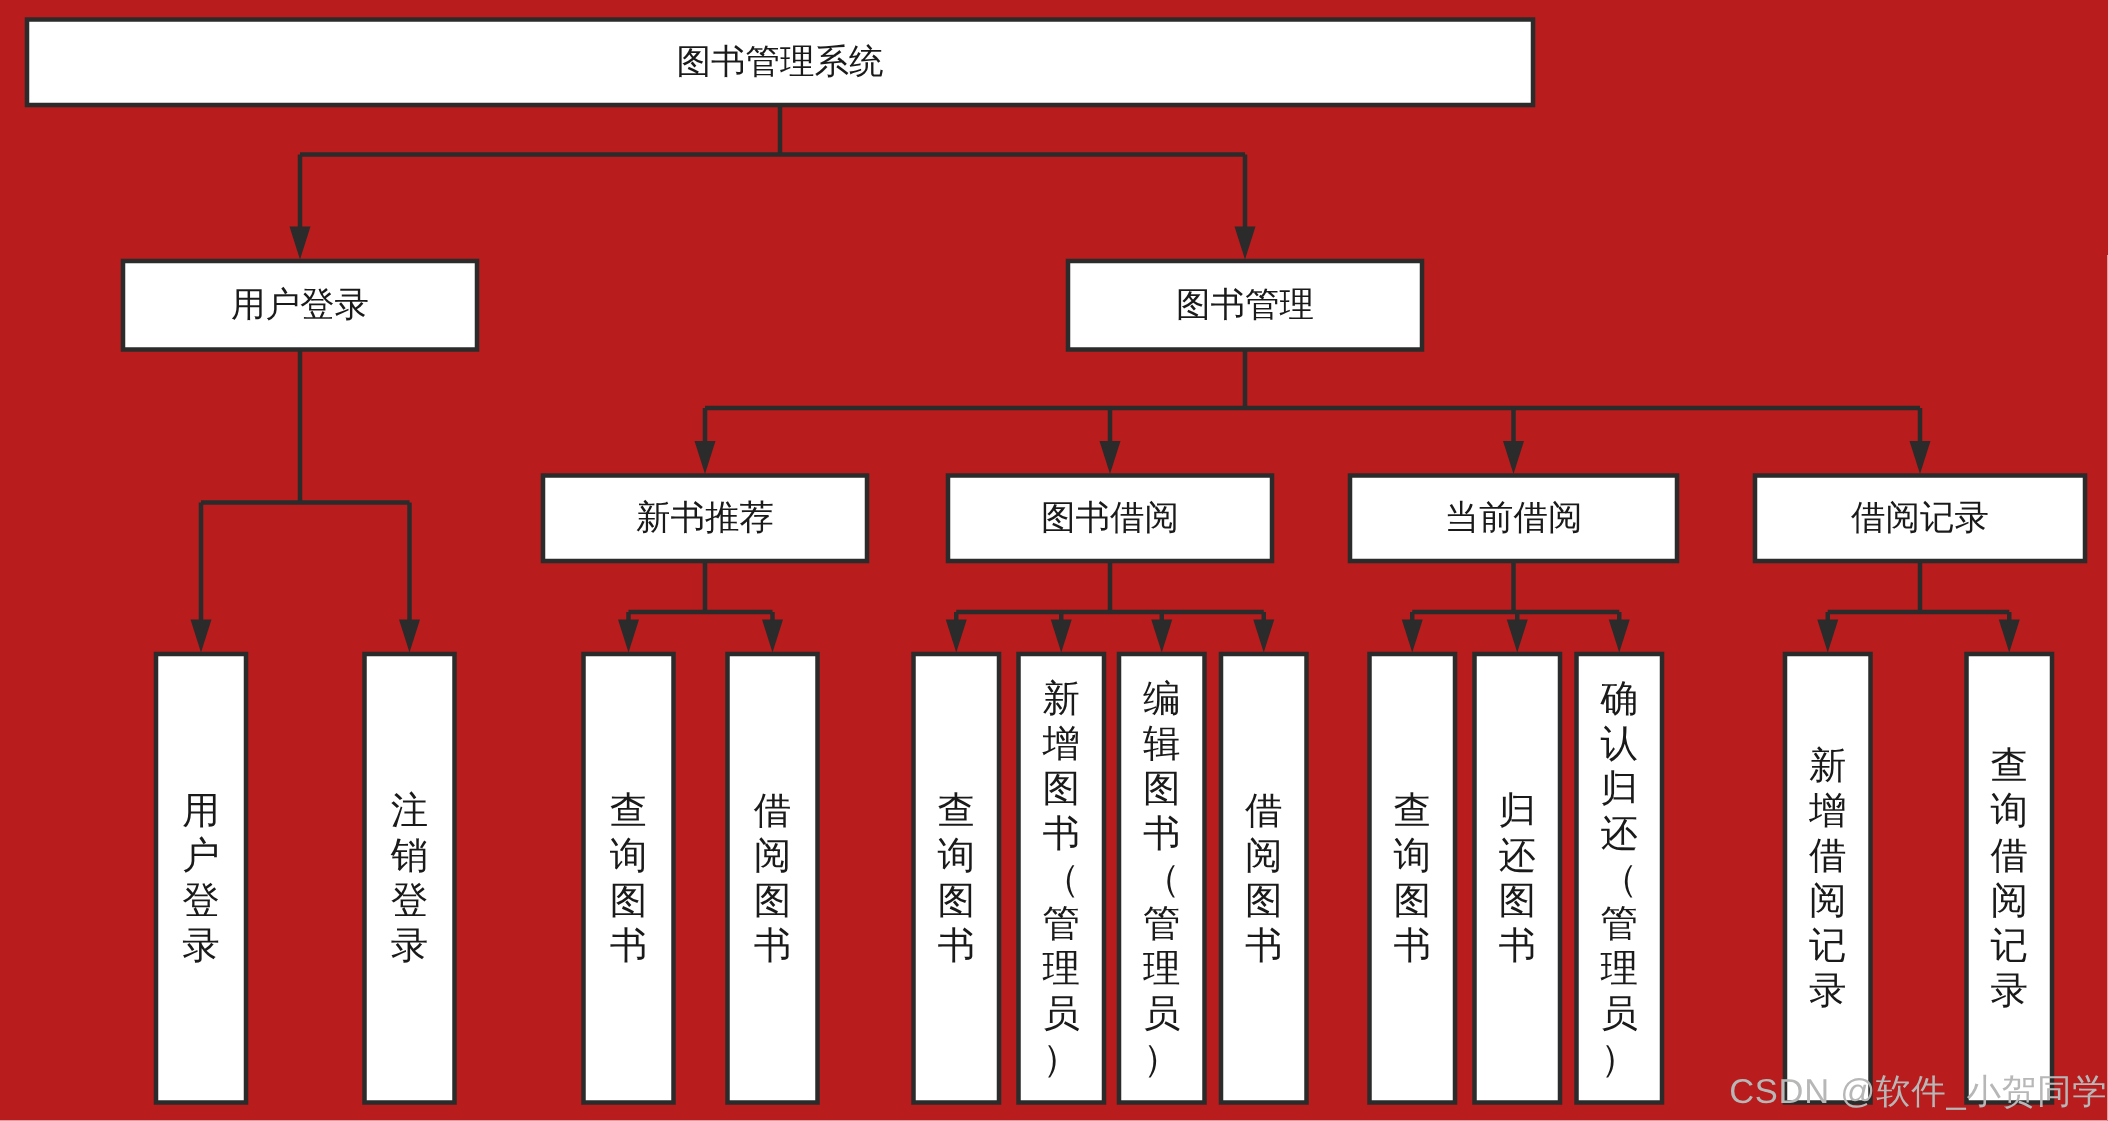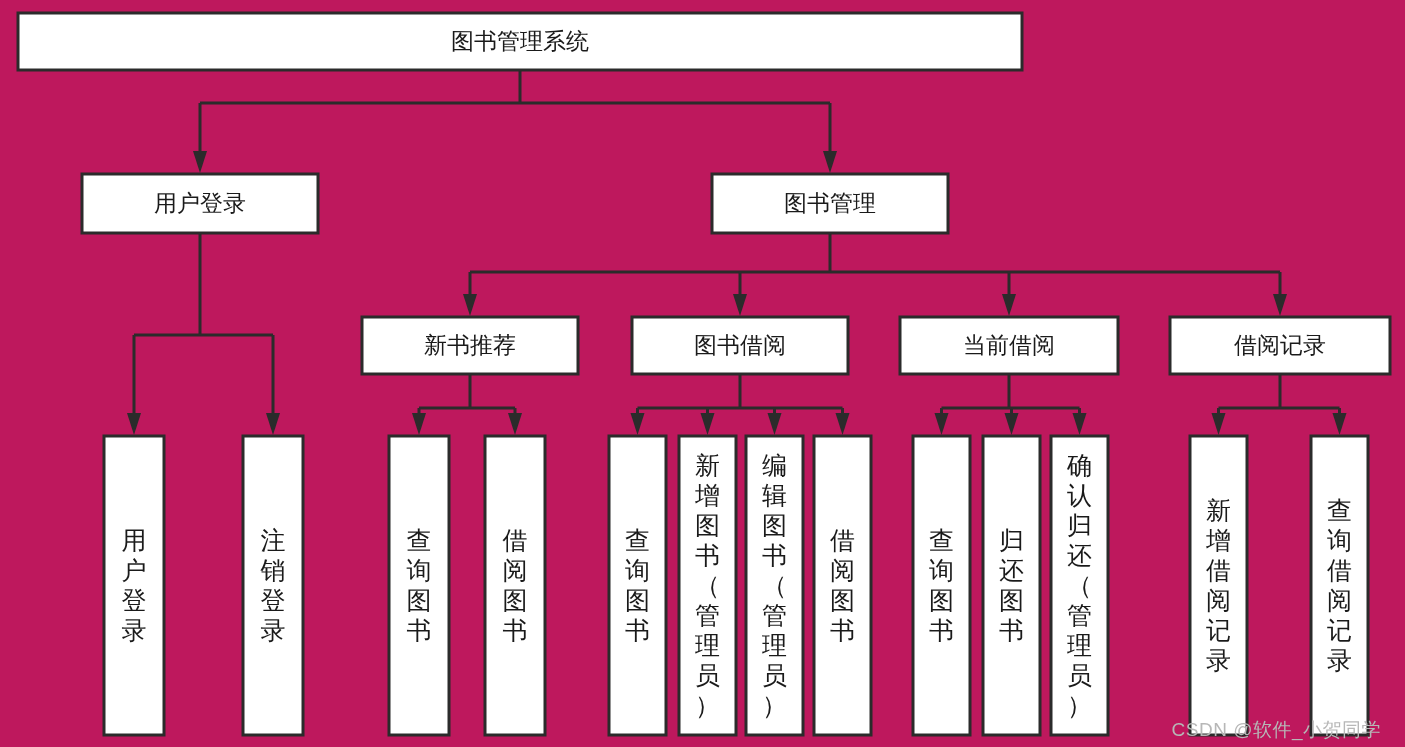--- a/index.html
+++ b/index.html
@@ -8,21 +8,21 @@
     padding: 0;
     background: #ffffff;
   }
   body {
     font-family: "Liberation Sans", "DejaVu Sans", sans-serif;
   }
   #diagram-root {
     position: relative;
     width: 1405px;
     height: 747px;
-    background: #be185d;
+    background: #b91c1c;
     overflow: hidden;
   }
   svg#tree-svg {
     position: absolute;
     left: 0;
     top: 0;
     width: 1405px;
     height: 747px;
     display: block;
   }
@@ -49,24 +49,24 @@
     dominant-baseline: middle;
   }
   .node-label-vert {
     fill: #1a1a1a;
     font-family: "Liberation Sans", "DejaVu Sans", sans-serif;
     font-size: 25px;
     text-anchor: middle;
   }
   .watermark {
     position: absolute;
-    right: 24px;
+    right: 0;
     bottom: 4px;
     font-family: "Liberation Sans", "DejaVu Sans", sans-serif;
-    font-size: 19px;
+    font-size: 23px;
     color: #b7b7b7;
     letter-spacing: 0.5px;
     white-space: nowrap;
     user-select: none;
   }
 </style>
 </head>
 <body>
 
 <div id="diagram-root">

